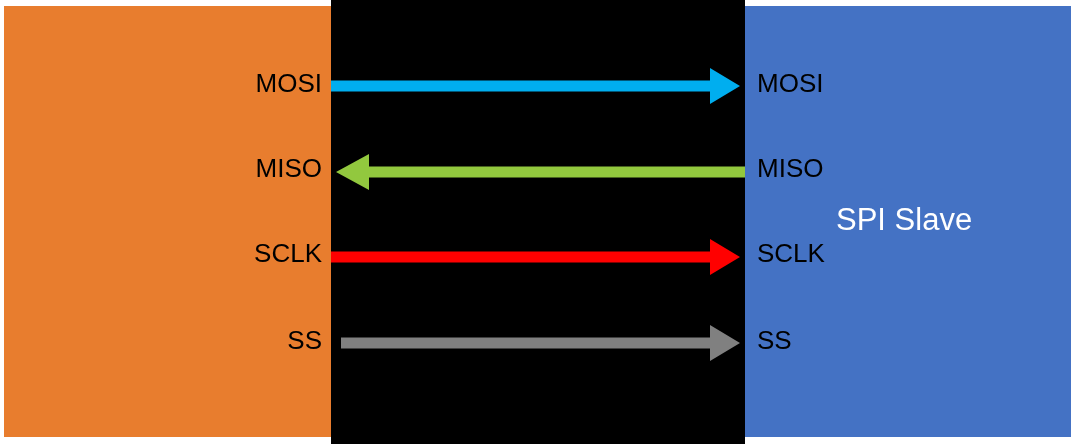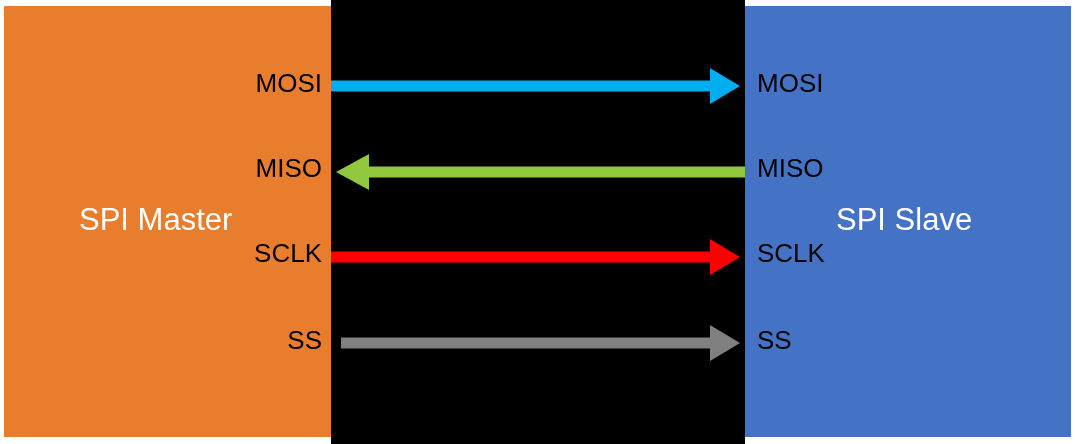--- a/index.html
+++ b/index.html
@@ -101,21 +101,20 @@
   .sig-ss   { top: 323px; }
 </style>
 </head>
 <body>
 
 <div id="canvas" style="background: rgb(255, 255, 255);">
 
   <div class="bus-field" style="background: rgb(0, 0, 0);"></div>
 
   <div class="device master" style="background: rgb(232, 125, 46);"></div>
-  <div class="device-caption caption-master" style="color: rgb(255, 255, 255);">SPI Master</div>
 
   <div class="pin-label left pl-mosi-l">MOSI</div>
   <div class="pin-label left pl-miso-l">MISO</div>
   <div class="pin-label left pl-sclk-l">SCLK</div>
   <div class="pin-label left pl-ss-l">SS</div>
 
   <div class="device slave" style="background: rgb(68, 114, 196);"></div>
   <div class="device-caption caption-slave" style="color: rgb(255, 255, 255);">SPI Slave</div>
 
   <div class="pin-label right pl-mosi-r">MOSI</div>

